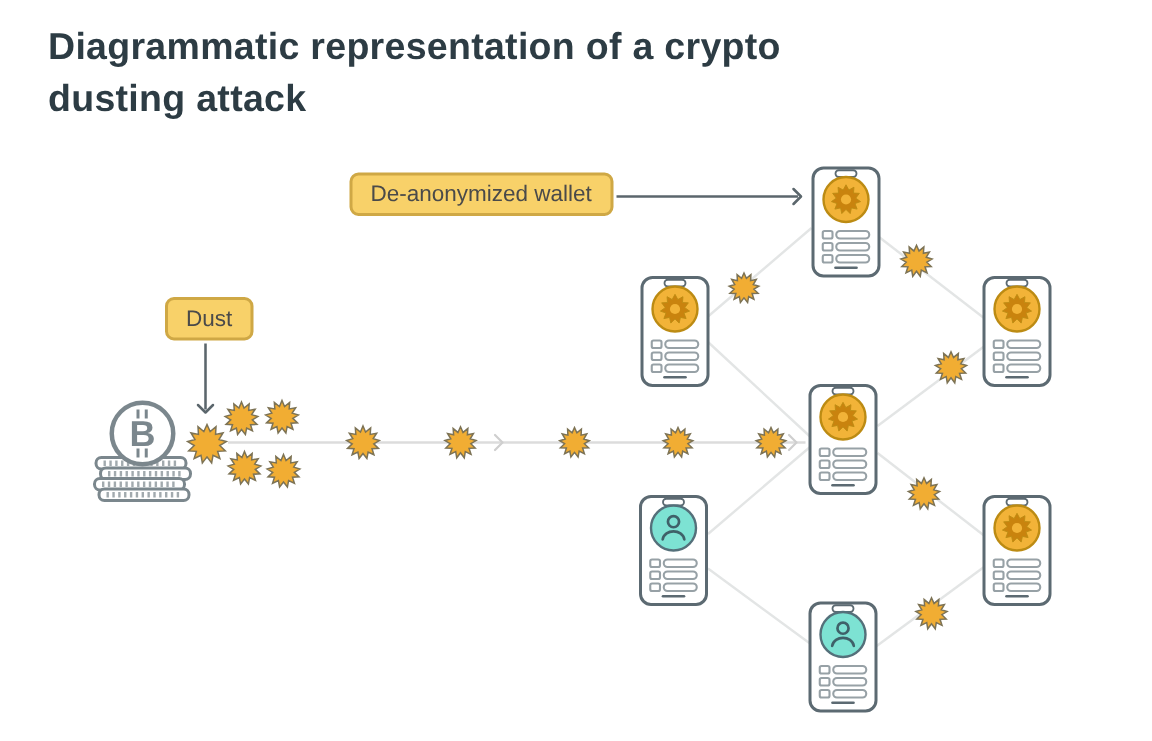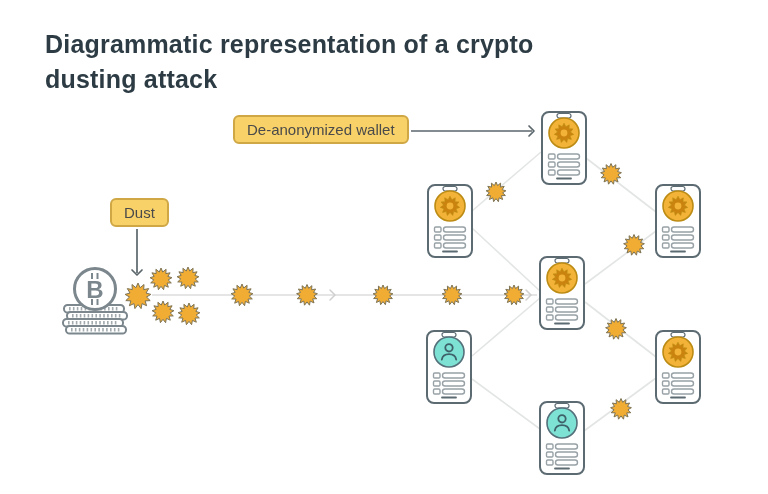--- a/index.html
+++ b/index.html
@@ -3,21 +3,21 @@
 <meta charset="utf-8">
 <style>
   html,body{margin:0;padding:0;}
   body{
     width:768px;height:494px;position:relative;background:#ffffff;overflow:hidden;
     font-family:"Liberation Sans",sans-serif;
   }
   .stage{position:absolute;inset:0;}
   svg.canvas{position:absolute;left:0;top:0;}
   h1.title{
-    position:absolute;left:30px;top:12px;width:572px;margin:15px;
+    position:absolute;left:30px;top:12px;width:572px;margin:2px;
     font-size:25px;line-height:1.38;font-weight:bold;color:#2d3c44;
     letter-spacing:.2px;
   }
   .callout{
     position:absolute;display:inline-block;
     background:#f8d169;border:2px solid #cfa845;border-radius:6px;
     color:#4a4a4a;font-size:15px;padding:4px 12px;white-space:nowrap;
     box-sizing:border-box;text-align:center;
   }
   .callout.dust{left:110px;top:198px;}

